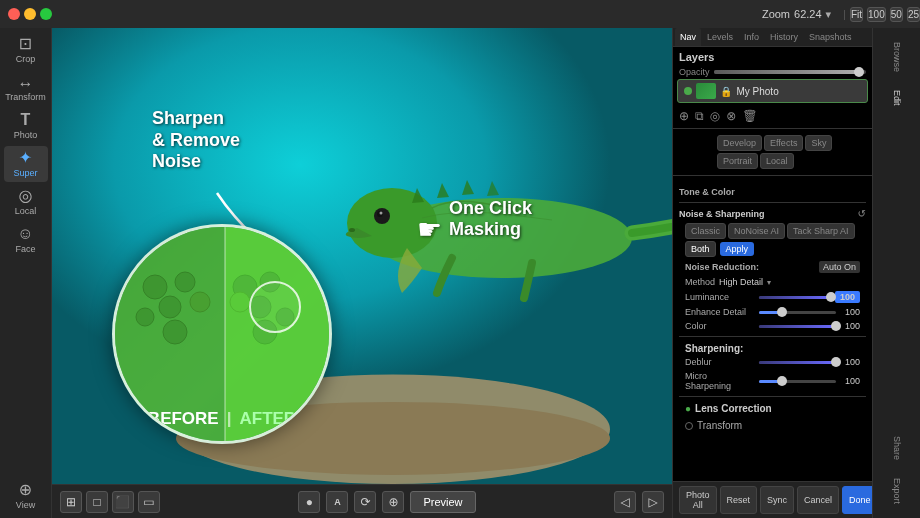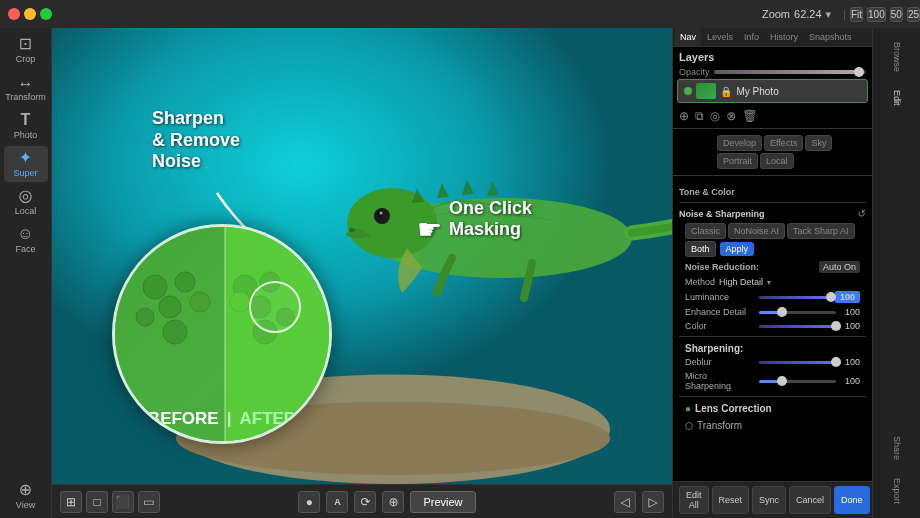--- a/index.html
+++ b/index.html
@@ -828,21 +828,21 @@
         </div>
 
         <div class="section-toggle">
           <span class="section-toggle-circle"></span>
           <span class="section-toggle-label" style="color:#aaa;font-weight:400;">Transform</span>
         </div>
 
       </div>
 
       <div class="bottom-actions">
-        <button class="action-btn">Edit All</button>
+        <button class="action-btn">Photo All</button>
         <button class="action-btn">Reset</button>
         <button class="action-btn">Sync</button>
         <button class="action-btn cancel">Cancel</button>
         <button class="action-btn done">Done</button>
       </div>
     </div>
 
     <div class="far-right-panel">
       <div class="far-btn">Browse</div>
       <div class="far-btn" style="color:#ccc;">Edit</div>

